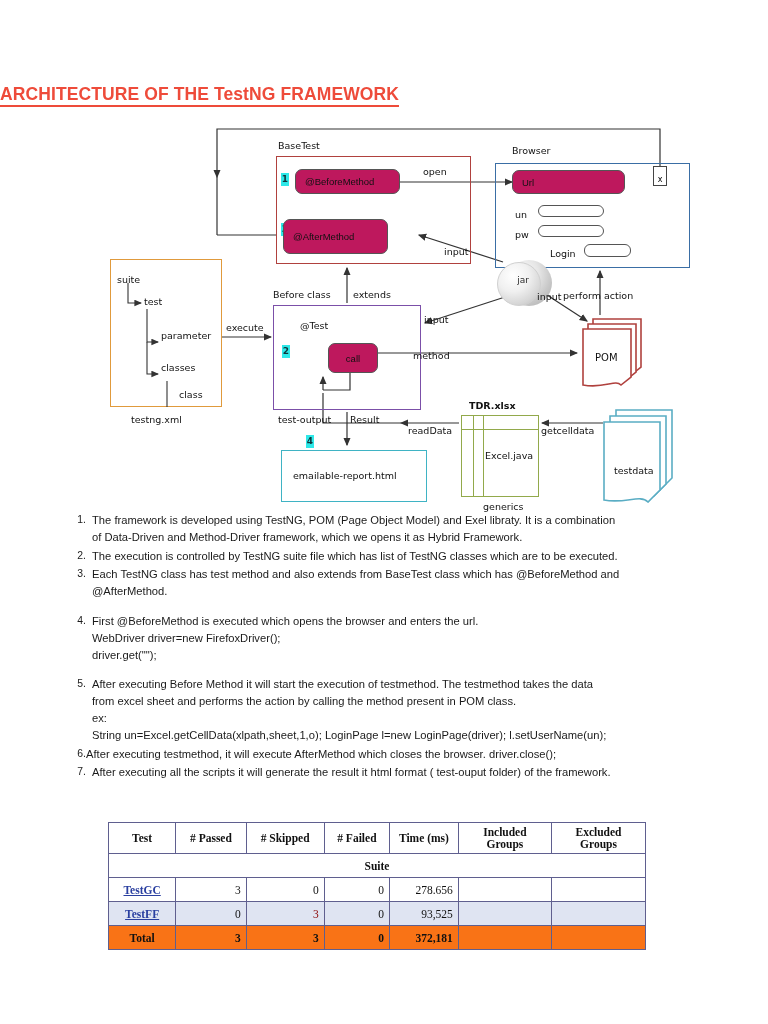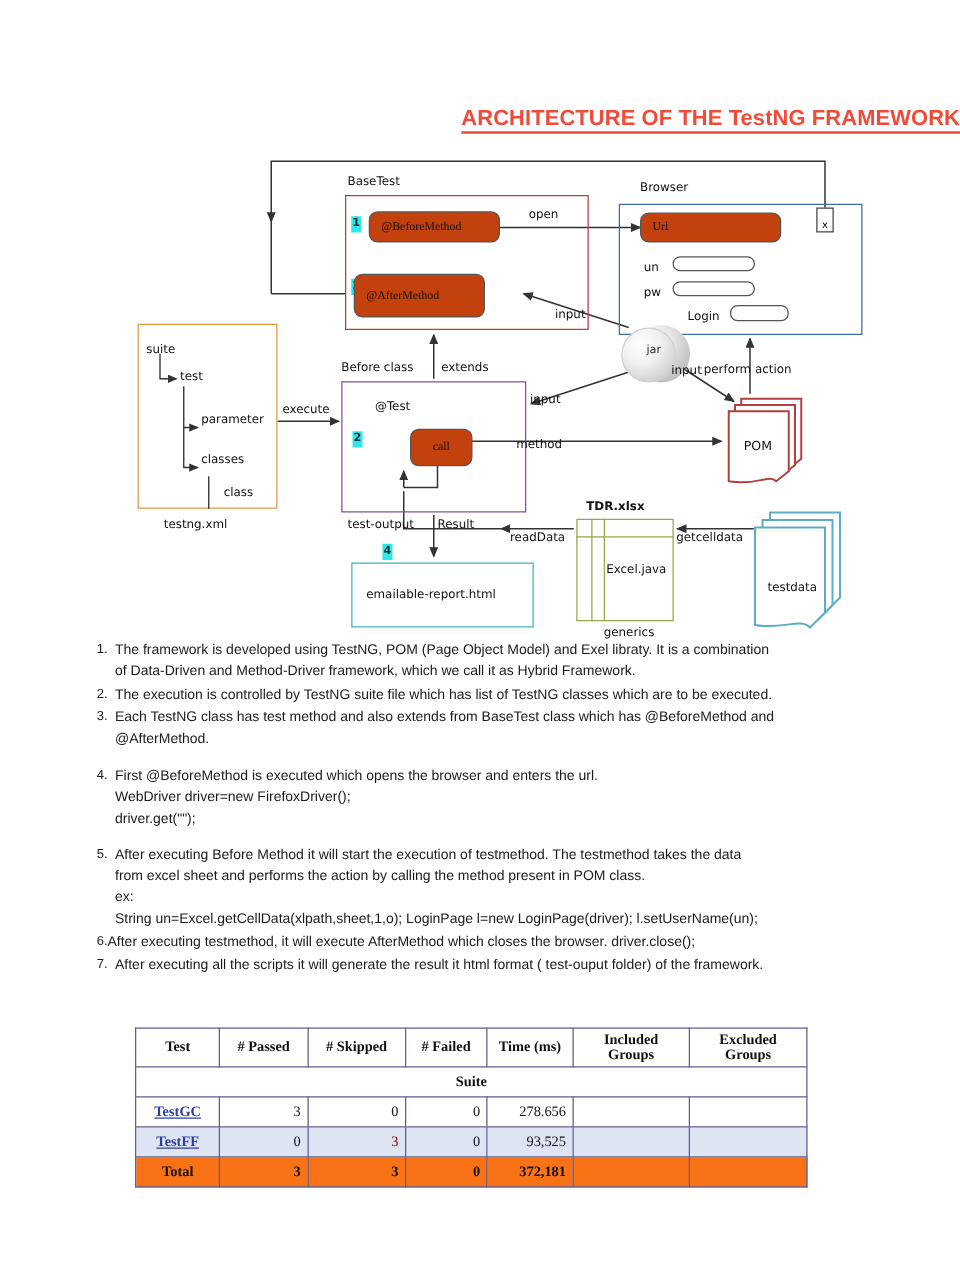--- a/index.html
+++ b/index.html
@@ -14,21 +14,21 @@
     font-family: "Liberation Sans", sans-serif;
     color: #000;
     overflow: hidden;
   }
 
   
   #doc-title {
     position: absolute;
     left: 0; top: 84px;
     width: 768px;
-    text-align: right;
+    text-align: left;
     font-size: 17.5px;
     font-weight: bold;
     color: #ee4b3a;
     letter-spacing: 0.1px;
   }
   #doc-title span {
     border-bottom: 2px solid #ee4b3a;
     padding-bottom: 1px;
   }
 
@@ -51,22 +51,22 @@
   .dbox {
     position: absolute;
     box-sizing: border-box;
     background: transparent;
   }
   .rbox {
     position: absolute;
     box-sizing: border-box;
     border: 1.2px solid #555;
     border-radius: 7px;
-    background: #c2410c;
-    font-family: Liberation Serif, serif;
+    background: #be185d;
+    font-family: Liberation Sans, sans-serif;
     font-size: 9.5px;
     color: #111;
     display: flex;
     align-items: center;
     padding-left: 9px;
   }
   .marker {
     position: absolute;
     background: #2ee8e8;
     color: #10343a;
@@ -341,21 +341,21 @@
   <div class="dlabel" style="left:318px; top:226px;">method</div>
   <div class="dlabel" style="left:313px; top:301px;text-align:right;">readData</div>
   <div class="dlabel" style="left:446px; top:301px;">getcelldata</div>
 </div>
 
 <div id="notes">
   <div class="note">
     <span class="num">1.</span>
     <span class="body">
       <span class="ln">The framework is developed using TestNG, POM (Page Object Model) and Exel libraty. It is a combination</span>
-      <span class="ln">of Data-Driven and Method-Driver framework, which we call it as Hybrid Framework.</span>
+      <span class="ln">of Data-Driven and Method-Driver framework, which we opens it as Hybrid Framework.</span>
     </span>
   </div>
   <div class="note just">
     <span class="num">2.</span>
     <span class="body">The execution is controlled by TestNG suite file which has list of TestNG classes which are to be executed.</span>
   </div>
   <div class="note">
     <span class="num">3.</span>
     <span class="body">
       <span class="ln">Each TestNG class has test method and also extends from BaseTest class which has @BeforeMethod and</span>

